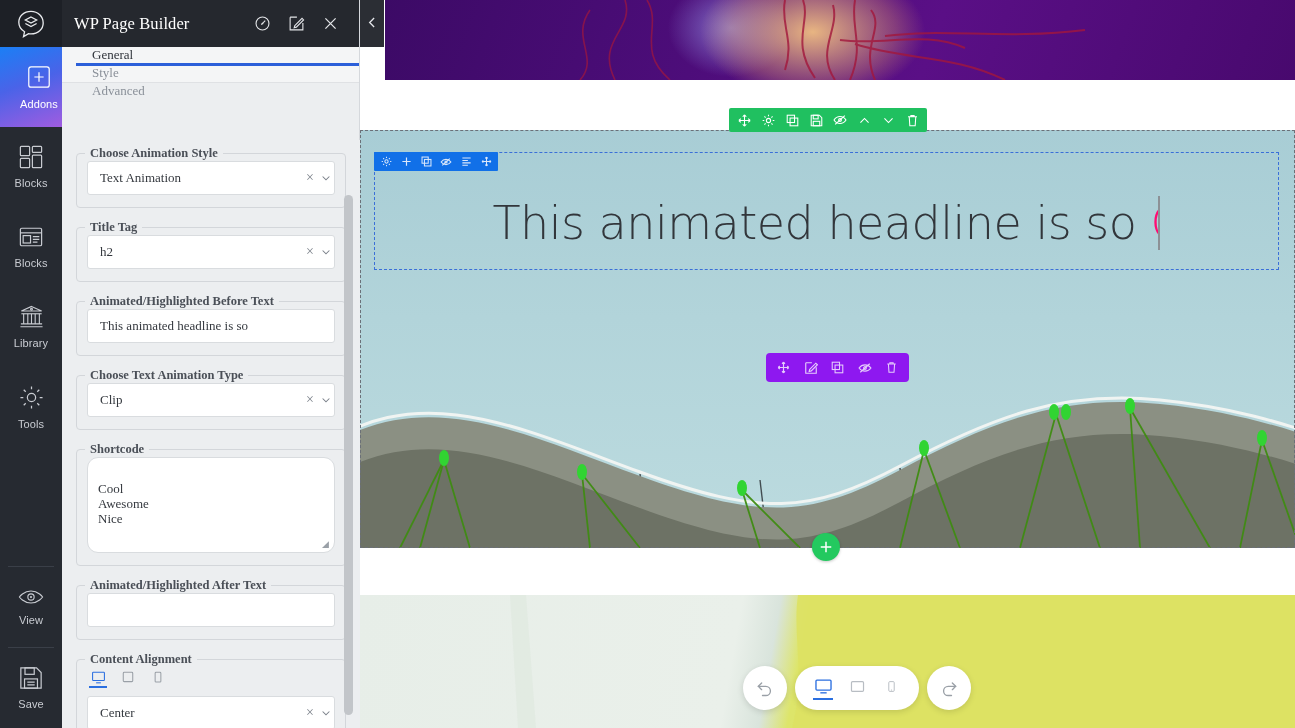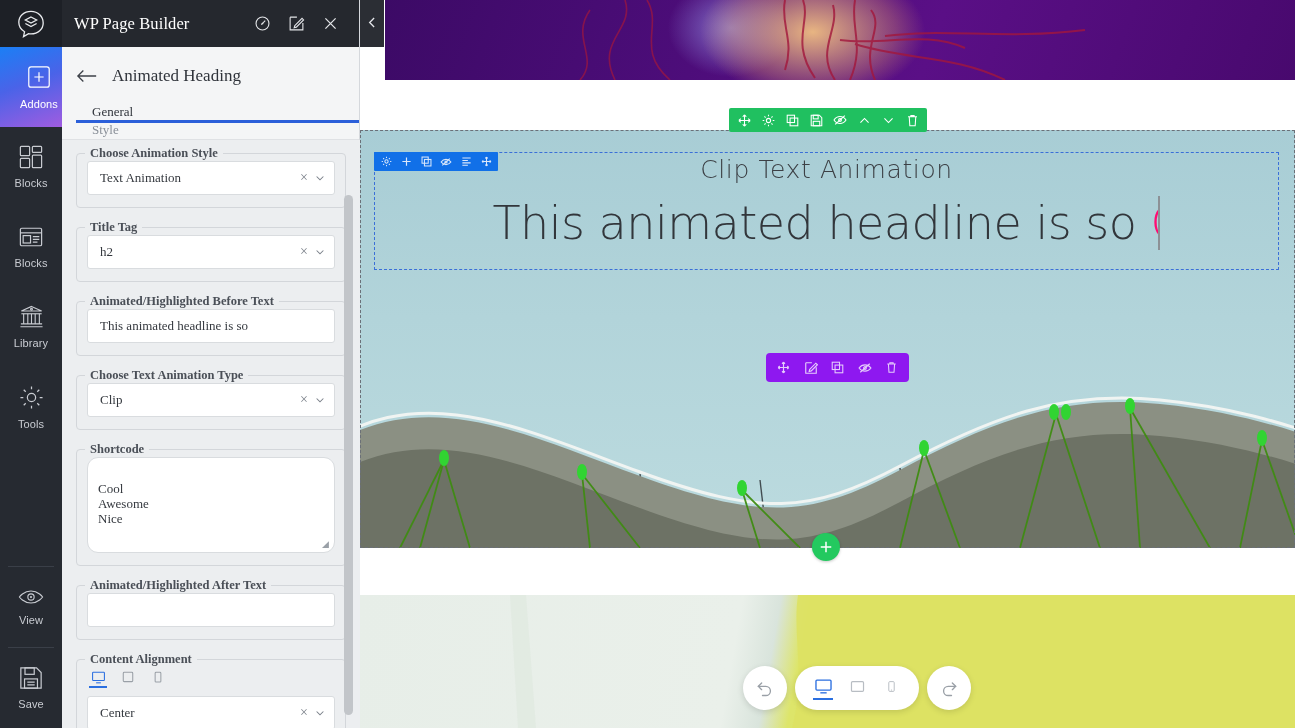--- a/index.html
+++ b/index.html
@@ -66,21 +66,21 @@
     background:#eceef0; overflow:hidden; padding:6px 12px 0 12px;
   }
   .field {
     border:1px solid #d3d6da; border-radius:4px; margin-bottom:12px;
     padding:0 10px 12px 10px; position:relative;
   }
   .field > legend { font-size:12.5px; color:#4a4f57; font-weight:bold; padding:0 5px;
     margin-left:-2px; }
   .ctl {
     background:#fff; border:1px solid #d9dcdf; border-radius:3px;
-    height:34px; display:flex; align-items:center; padding:0 8px 0 12px;
+    height:34px; display:flex; align-items:center; padding:0 2px 0 12px;
     font-size:13px; color:#35393f;
   }
   .ctl .val { flex:1; }
   .ctl .clear { color:#7b818a; font-size:14px; padding:0 6px; cursor:pointer; }
   .ctl .chev { color:#7b818a; cursor:pointer; display:flex; align-items:center; }
   .ctl.text { color:#35393f; }
   .ctl.empty { }
   .ta {
     background:#fff; border:1px solid #d9dcdf; border-radius:11px;
     height:96px; padding:8px 10px; font-size:13px; color:#35393f;
@@ -288,21 +288,20 @@
     <div class="sec-yellow">
       <svg class="yellow-stroke" width="935" height="133" preserveAspectRatio="none">
         <path d="M438,0 C432,40 446,80 432,133 L935,133 L935,0 Z" fill="#dde263" opacity=".93"></path>
         <path d="M150,0 L158,133 L176,133 L166,0 Z" fill="#dde7de" opacity=".6"></path>
       </svg>
     </div>
 
     <div class="sel-section"></div>
     <div class="sel-module"></div>
 
-    <div class="hd-title">Clip Text Animation</div>
     <div class="hd-main">
       <span>This animated headline is so</span>
       <span class="clip">C</span>
     </div>
 
     <div class="tb tb-green">
       <span class="ti">
         <svg width="13" height="13" viewBox="0 0 16 16" fill="none" stroke="currentColor" stroke-width="1.3">
           <path d="M8 1v14M1 8h14M8 1l-2.2 2.4M8 1l2.2 2.4M8 15l-2.2-2.4M8 15l2.2-2.4M1 8l2.4-2.2M1 8l2.4 2.2M15 8l-2.4-2.2M15 8l-2.4 2.2"></path>
         </svg>
@@ -488,28 +487,20 @@
             <path d="M8 12.5L16.5 4l1.8 1.8-8.5 8.5-2.5.7z"></path>
           </svg>
       </span>
       <span class="ticon">
         <svg width="17" height="17" viewBox="0 0 20 20" fill="none" stroke="currentColor" stroke-width="1.5">
           <path d="M4 4l12 12M16 4L4 16"></path>
           </svg>
       </span>
     </div>
 
-    <div class="panel-head">
-      <span class="back">
-        <svg width="22" height="16" viewBox="0 0 24 16" fill="none" stroke="currentColor" stroke-width="1.4">
-          <path d="M22 8H2M8 2L2 8l6 6"></path>
-          </svg>
-      </span>
-      <span class="ptitle">Animated Heading</span>
-    </div>
 
     <div class="tabs">
       <span class="tab active">General</span>
       <span class="tab">Style</span>
       <span class="tab">Advanced</span>
     </div>
 
     <div class="panel-body">
 
       <fieldset class="field">

